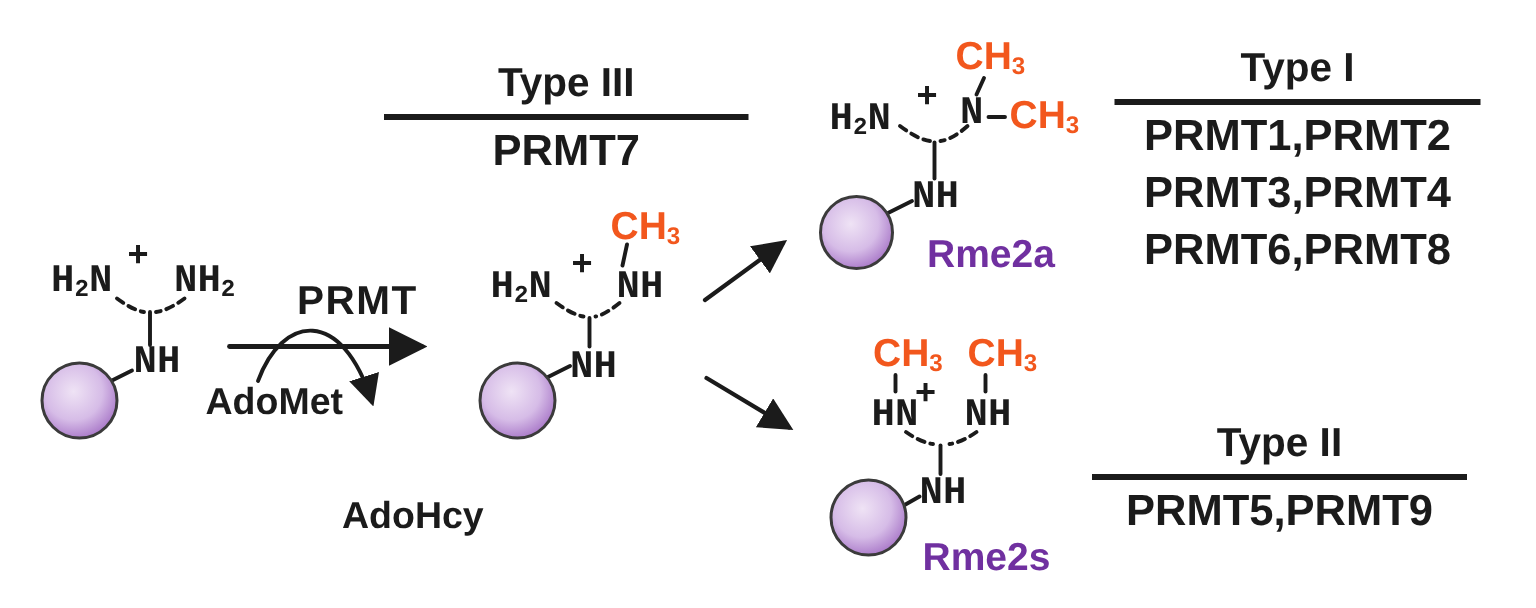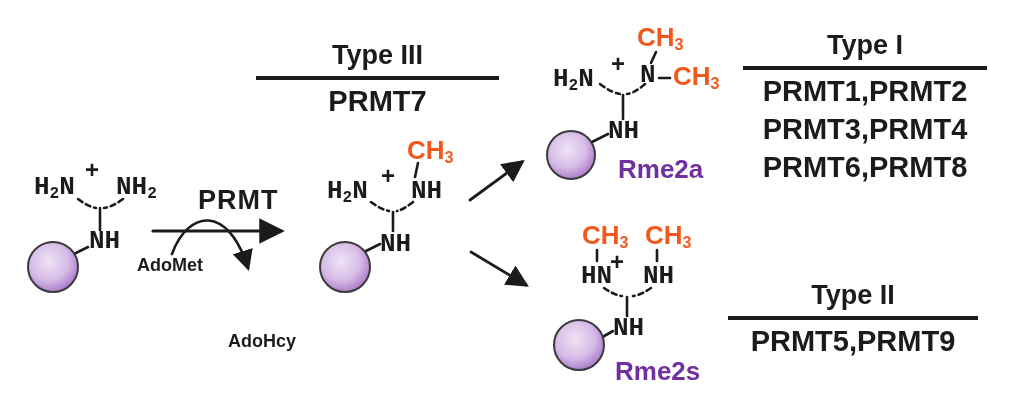--- a/index.html
+++ b/index.html
@@ -13,21 +13,21 @@
     overflow:hidden;
   }
   svg.layer{position:absolute; left:0; top:0; width:1024px; height:405px;}
   .stroke{stroke:var(--ink); fill:none; stroke-linecap:round;}
   .lbl{position:absolute; white-space:nowrap; line-height:1;}
   .chem{font-size:26px;font-family:Liberation Mono, monospace;}
   .plus{font-size:24px;}
   .orange{color:var(--orange); font-size:26px;}
   .purple{color:var(--purple); font-size:26px;}
   .enzyme{font-size:27px; letter-spacing:1px;}
-  .cof{font-size:18px;}
+  .cof{font-size:25px;}
   .s{font-size:0.62em; vertical-align:-0.22em;}
   .panel{position:absolute; text-align:center;}
   .ptitle{font-size:27px;}
   .prule{border:none; border-top:4px solid var(--ink); margin:5px 0 2px 0;}
   .prow{font-size:29px; line-height:38px;}
 </style>
 </head>
 <body>
 
 <div class="canvas">

